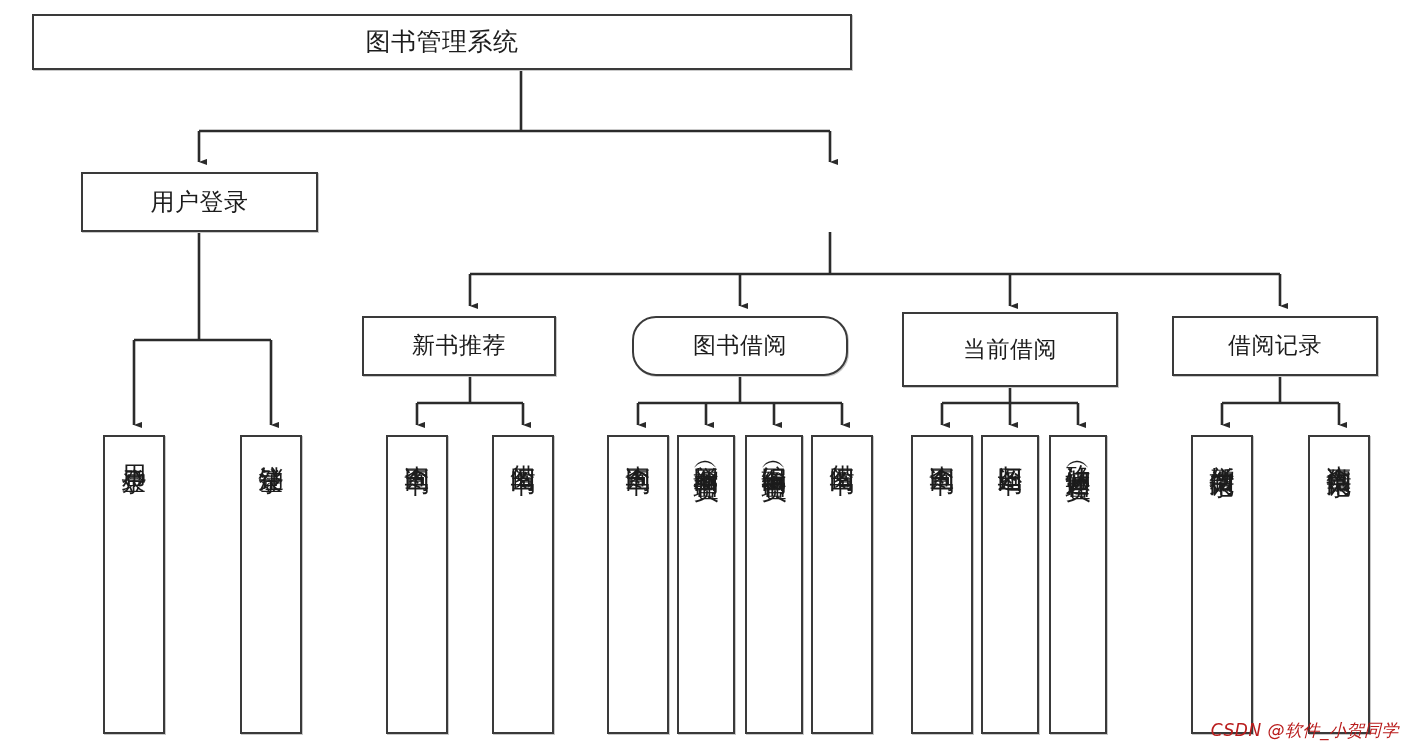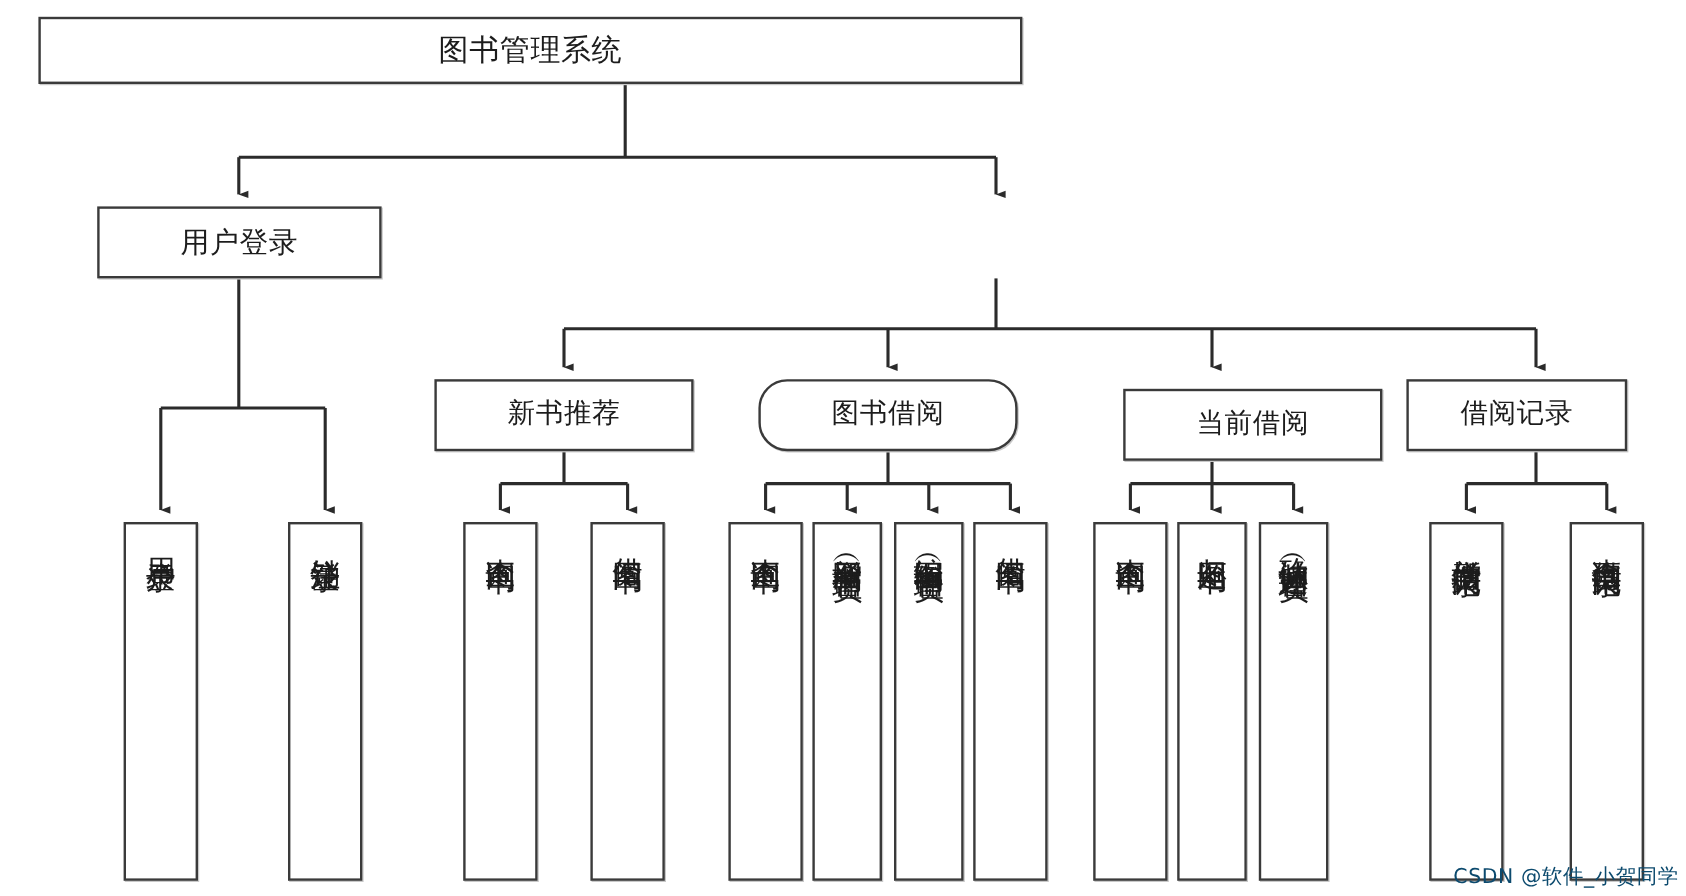--- a/index.html
+++ b/index.html
@@ -60,24 +60,25 @@
     font-size: 25px;
     line-height: 1.0;
     letter-spacing: 2px;
     white-space: nowrap;
   }
   #watermark {
     position: absolute;
     right: 6px;
     bottom: 5px;
     font-size: 17px;
-    color: #0c4a6e;
+    color: #b91c1c;
     letter-spacing: 0.5px;
     user-select: none;
     white-space: nowrap;
+    font-style: italic;
   }
 </style>
 </head>
 <body>
 
 <div id="diagram-root">
 
   <svg class="edges" viewBox="0 0 1405 747">
     <defs>
       <marker id="arrowhead" markerWidth="7" markerHeight="9" refX="3.5" refY="8.4" orient="auto-start-reverse" markerUnits="userSpaceOnUse">
@@ -129,30 +130,30 @@
   </svg>
 
   <div class="node root" style="left:20px; top:14px; width:820px; height:56px;margin-left:12px;">
     <span class="label">图书管理系统</span>
   </div>
 
   <div class="node lvl2" style="left:81px; top:172px; width:237px; height:60px;">
     <span class="label">用户登录</span>
   </div>
 
-  <div class="node lvl3" style="left:362px; top:316px; width:216px; height:60px;">
+  <div class="node lvl3" style="left:362px; top:316px; width:194px; height:60px;">
     <span class="label">新书推荐</span>
   </div>
   <div class="node lvl3" style="left:632px; top:316px; width:216px; height:60px;border-radius:24px;">
     <span class="label">图书借阅</span>
   </div>
-  <div class="node lvl3" style="left:902px; top:324px; width:216px; height:60px;margin-left:34px;">
+  <div class="node lvl3" style="left:902px; top:312px; width:216px; height:75px;">
     <span class="label">当前借阅</span>
   </div>
-  <div class="node lvl3" style="left:1172px; top:316px; width:184px; height:60px;">
+  <div class="node lvl3" style="left:1172px; top:316px; width:206px; height:60px;">
     <span class="label">借阅记录</span>
   </div>
 
   <div class="node leaf" style="left:103px; top:435px; width:62px; height:299px;">
     <span class="label">用户登录</span>
   </div>
   <div class="node leaf" style="left:240px; top:435px; width:62px; height:299px;">
     <span class="label">注销登录</span>
   </div>
 

